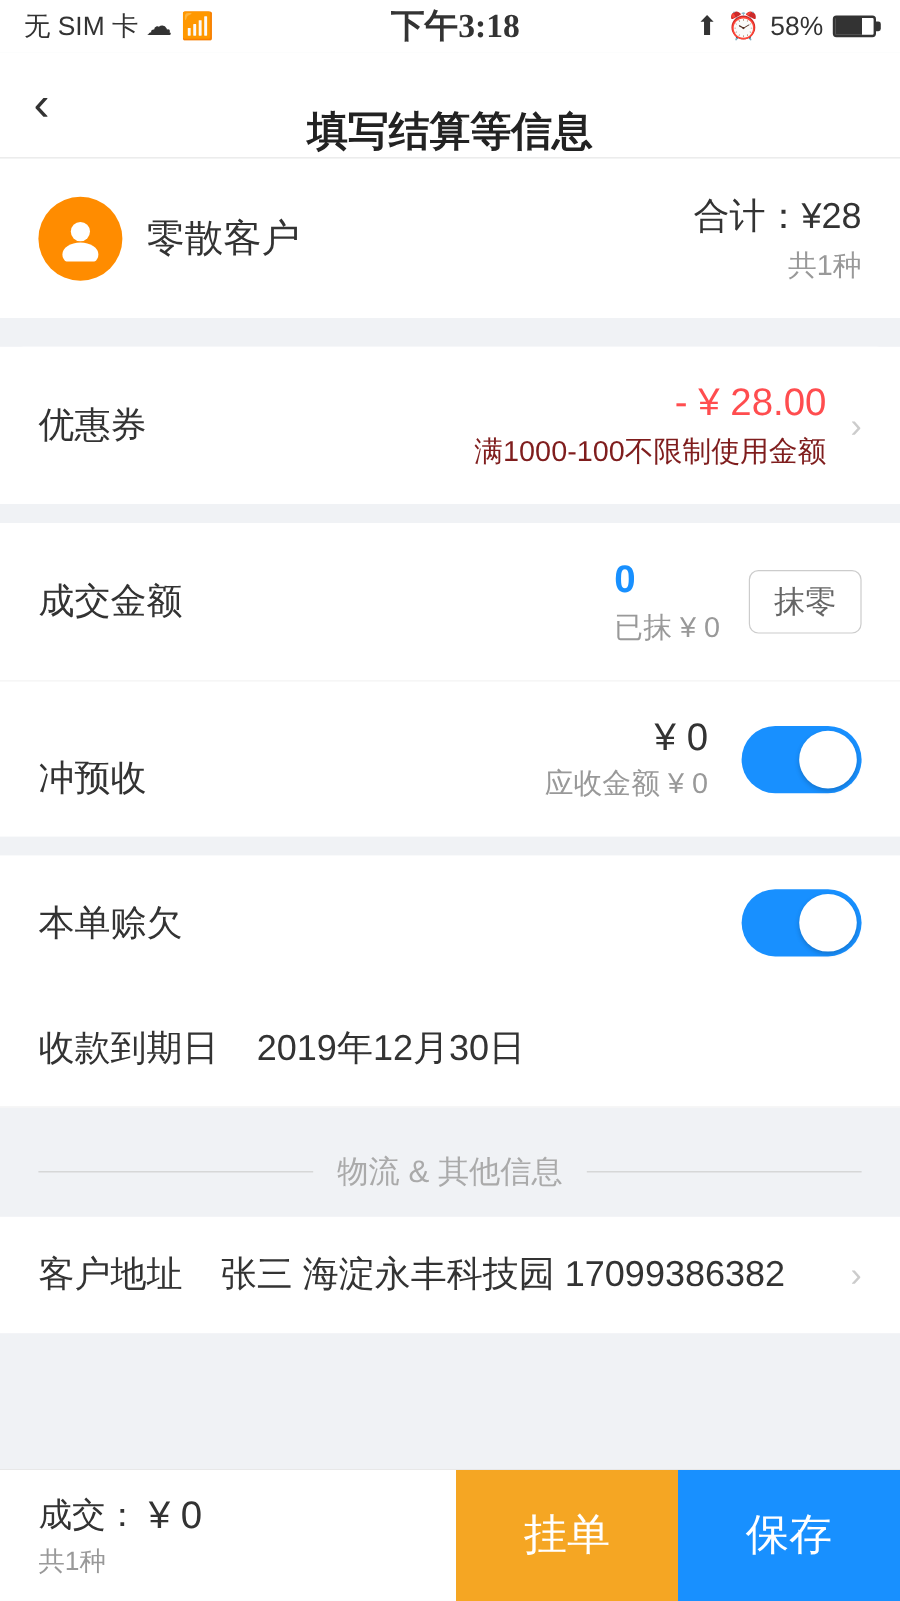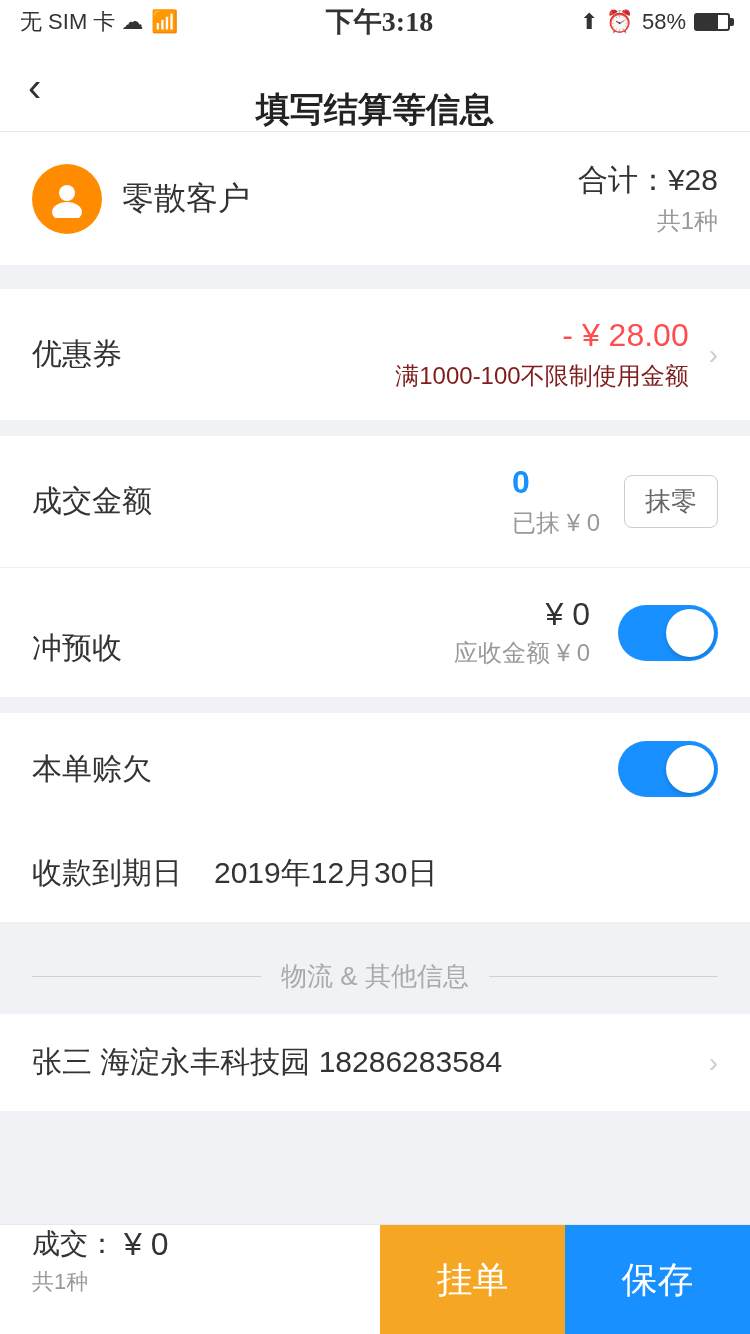--- a/index.html
+++ b/index.html
@@ -208,21 +208,21 @@
 
     
     .bottom-bar {
       position: fixed;
       bottom: 0;
       left: 0;
       width: 750px;
       height: 110px;
       background: #fff;
       display: flex;
-      align-items: flex-start;
+      align-items: center;
       border-top: 1px solid #e8e8e8;
     }
     .bottom-summary {
       flex: 1;
       padding: 0 32px;
     }
     .bottom-deal { font-size: 28px; color: #333; display: flex; align-items: center; gap: 8px; }
     .bottom-deal-amount { font-size: 32px; color: #333; font-weight: 500; }
     .bottom-count { font-size: 22px; color: #999; margin-top: 4px; }
     .btn-hold {
@@ -334,21 +334,22 @@
   </div>
 
   <div class="logistics-divider">
     <div class="divider-line"></div>
     <div class="divider-text">物流 &amp; 其他信息</div>
     <div class="divider-line"></div>
   </div>
 
   <div class="card">
     <div class="address-row">
-      <div class="address-value">张三 海淀永丰科技园 18286283584</div>
+      <div class="address-label">客户地址</div>
+      <div class="address-value">张三 海淀永丰科技园 17099386382</div>
       <span class="chevron-right">›</span>
     </div>
   </div>
 
 </div>
 
 <div class="bottom-bar">
   <div class="bottom-summary">
     <div class="bottom-deal">
       <span>成交：</span>

